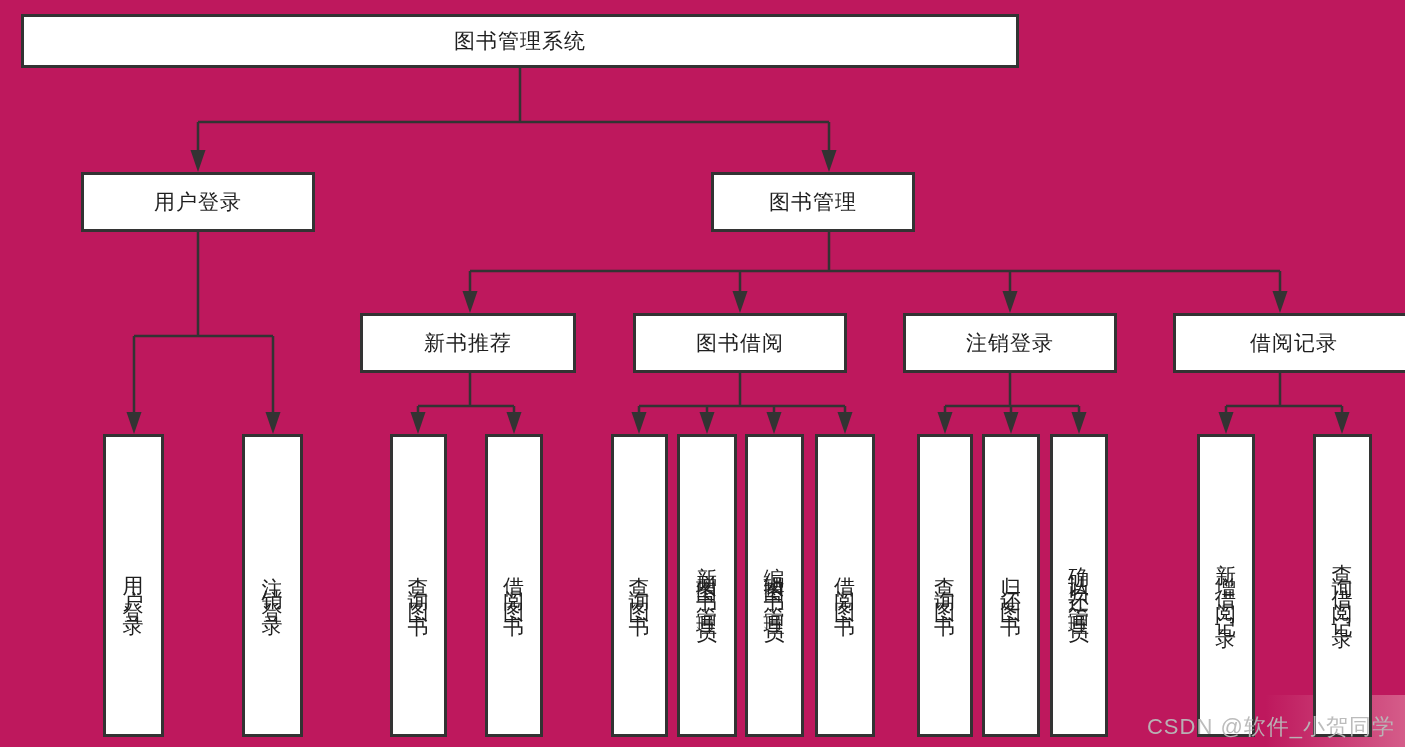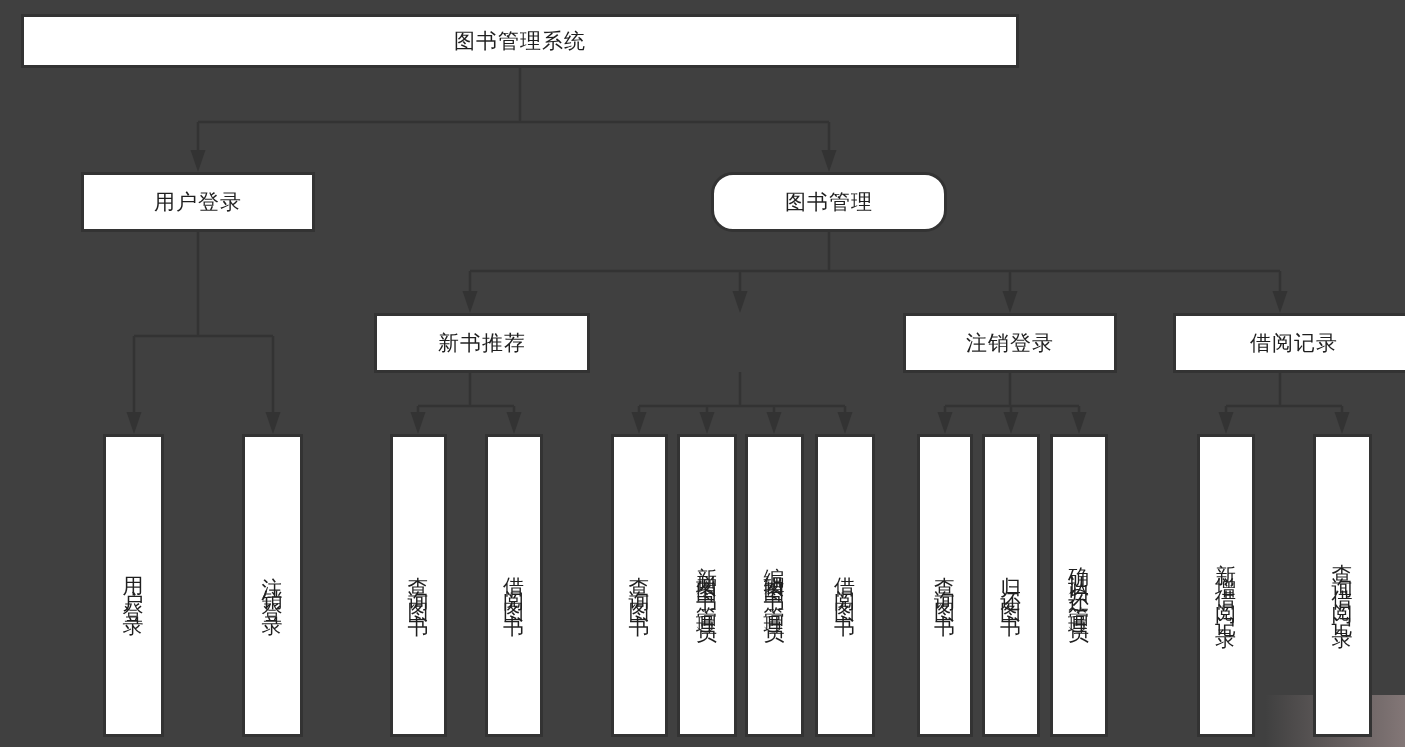--- a/index.html
+++ b/index.html
@@ -5,21 +5,21 @@
   html, body {
     margin: 0;
     padding: 0;
     background: #ffffff;
     font-family: "Liberation Sans", sans-serif;
   }
   .canvas {
     position: relative;
     width: 1405px;
     height: 747px;
-    background: #404040;
+    background: #be185d;
     overflow: hidden;
   }
   .wires {
     position: absolute;
     left: 0;
     top: 0;
     width: 1405px;
     height: 747px;
     z-index: 1;
   }
@@ -105,23 +105,24 @@
       <polygon points="1003.5,412 1018.5,412 1011,434"></polygon>
       <polygon points="1071.5,412 1086.5,412 1079,434"></polygon>
       <polygon points="1218.5,412 1233.5,412 1226,434"></polygon>
       <polygon points="1334.5,412 1349.5,412 1342,434"></polygon>
     </g>
   </svg>
 
   <div class="node root">图书管理系统</div>
 
   <div class="node lvl2" style="left:81px; width:234px;">用户登录</div>
-  <div class="node lvl2" style="left:711px; width:236px;border-radius:22px;">图书管理</div>
+  <div class="node lvl2" style="left:711px; width:204px;">图书管理</div>
 
-  <div class="node lvl3" style="left:374px; width:216px;">新书推荐</div>
+  <div class="node lvl3" style="left:360px; width:216px;">新书推荐</div>
+  <div class="node lvl3" style="left:633px; width:214px;">图书借阅</div>
   <div class="node lvl3" style="left:903px; width:214px;">注销登录</div>
   <div class="node lvl3" style="left:1173px; width:242px;">借阅记录</div>
 
   <div class="node leaf" style="left:103px; width:61px;">
     <span>用户登录</span>
   </div>
   <div class="node leaf" style="left:242px; width:61px;">
     <span>注销登录</span>
   </div>
 
@@ -155,14 +156,15 @@
     <span>确认归还（管理员）</span>
   </div>
 
   <div class="node leaf" style="left:1197px; width:58px;">
     <span>新增借阅记录</span>
   </div>
   <div class="node leaf" style="left:1313px; width:59px;">
     <span>查询借阅记录</span>
   </div>
 
+  <div class="watermark">CSDN @软件_小贺同学</div>
 
 </div>
 
 </body></html>

